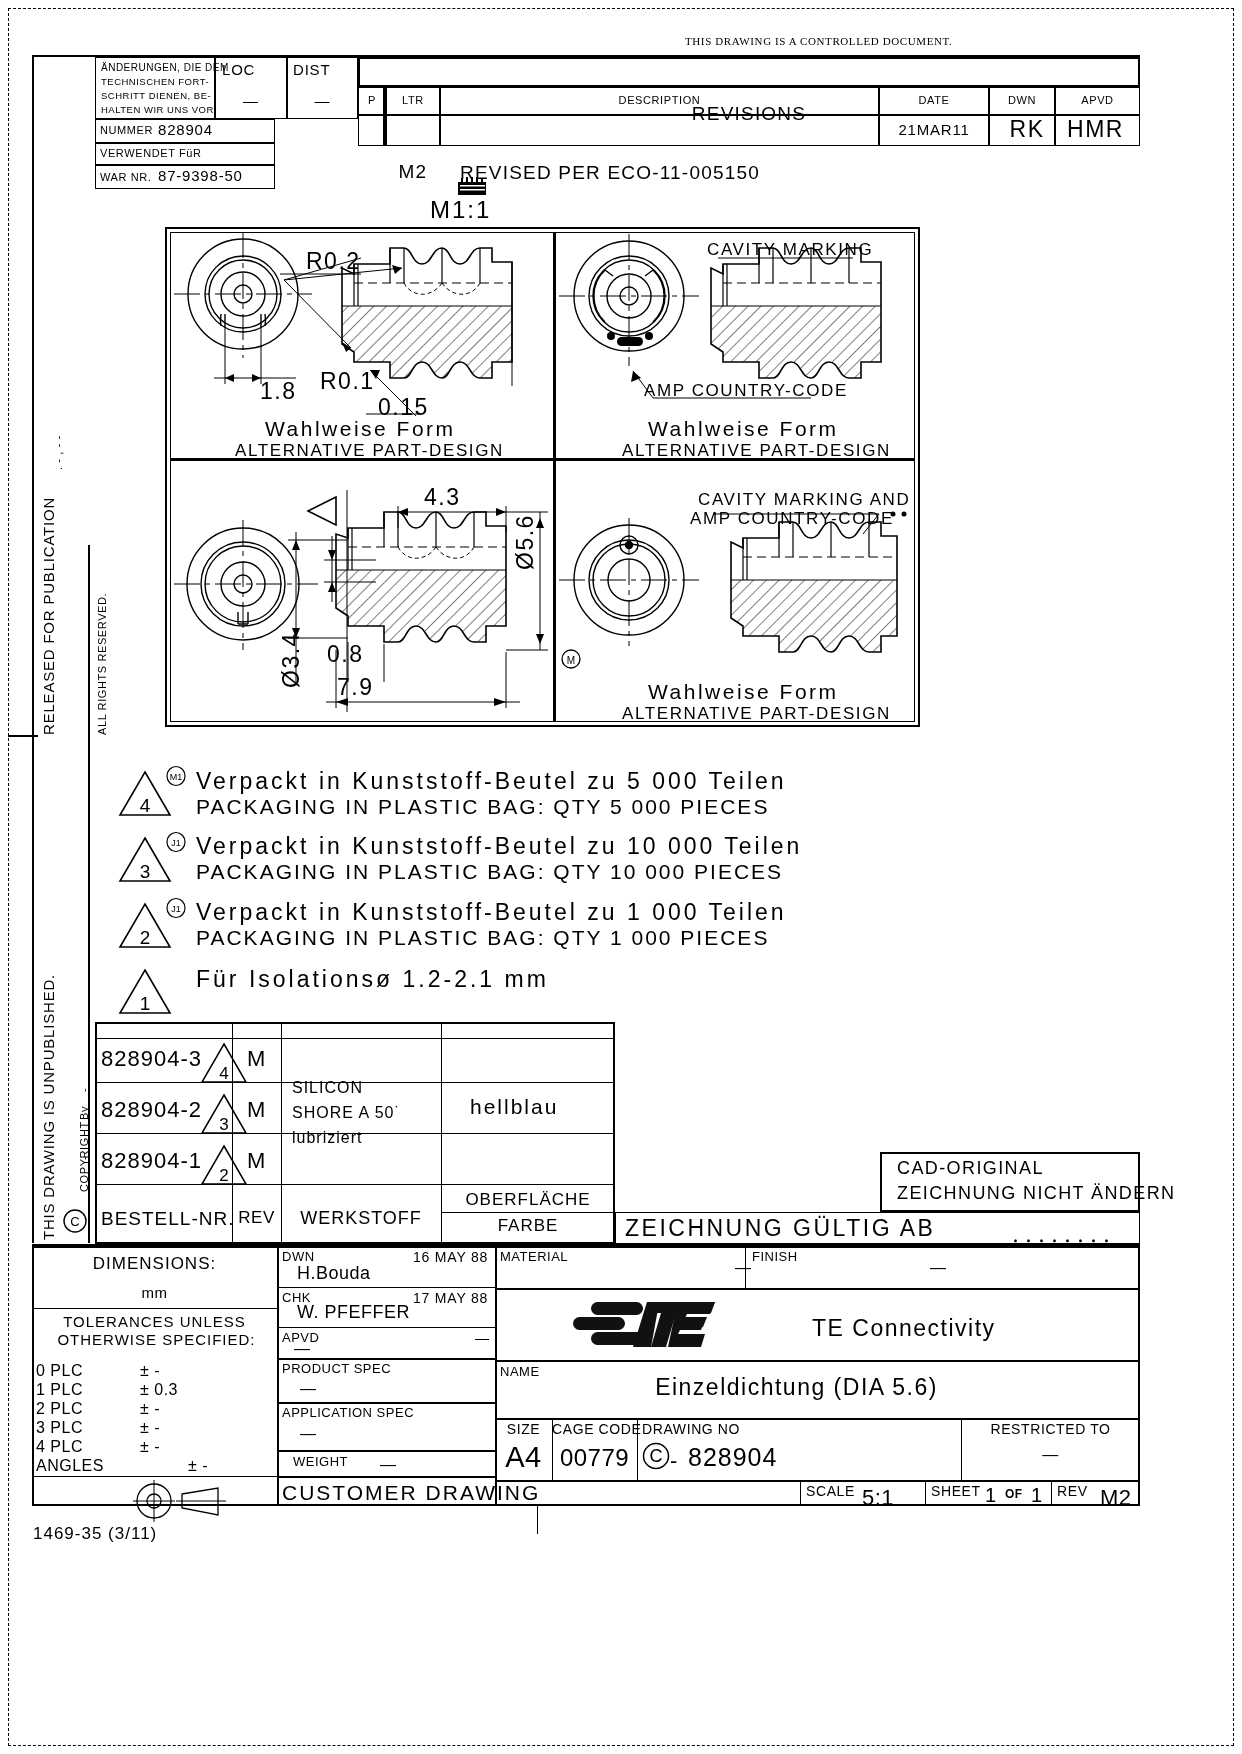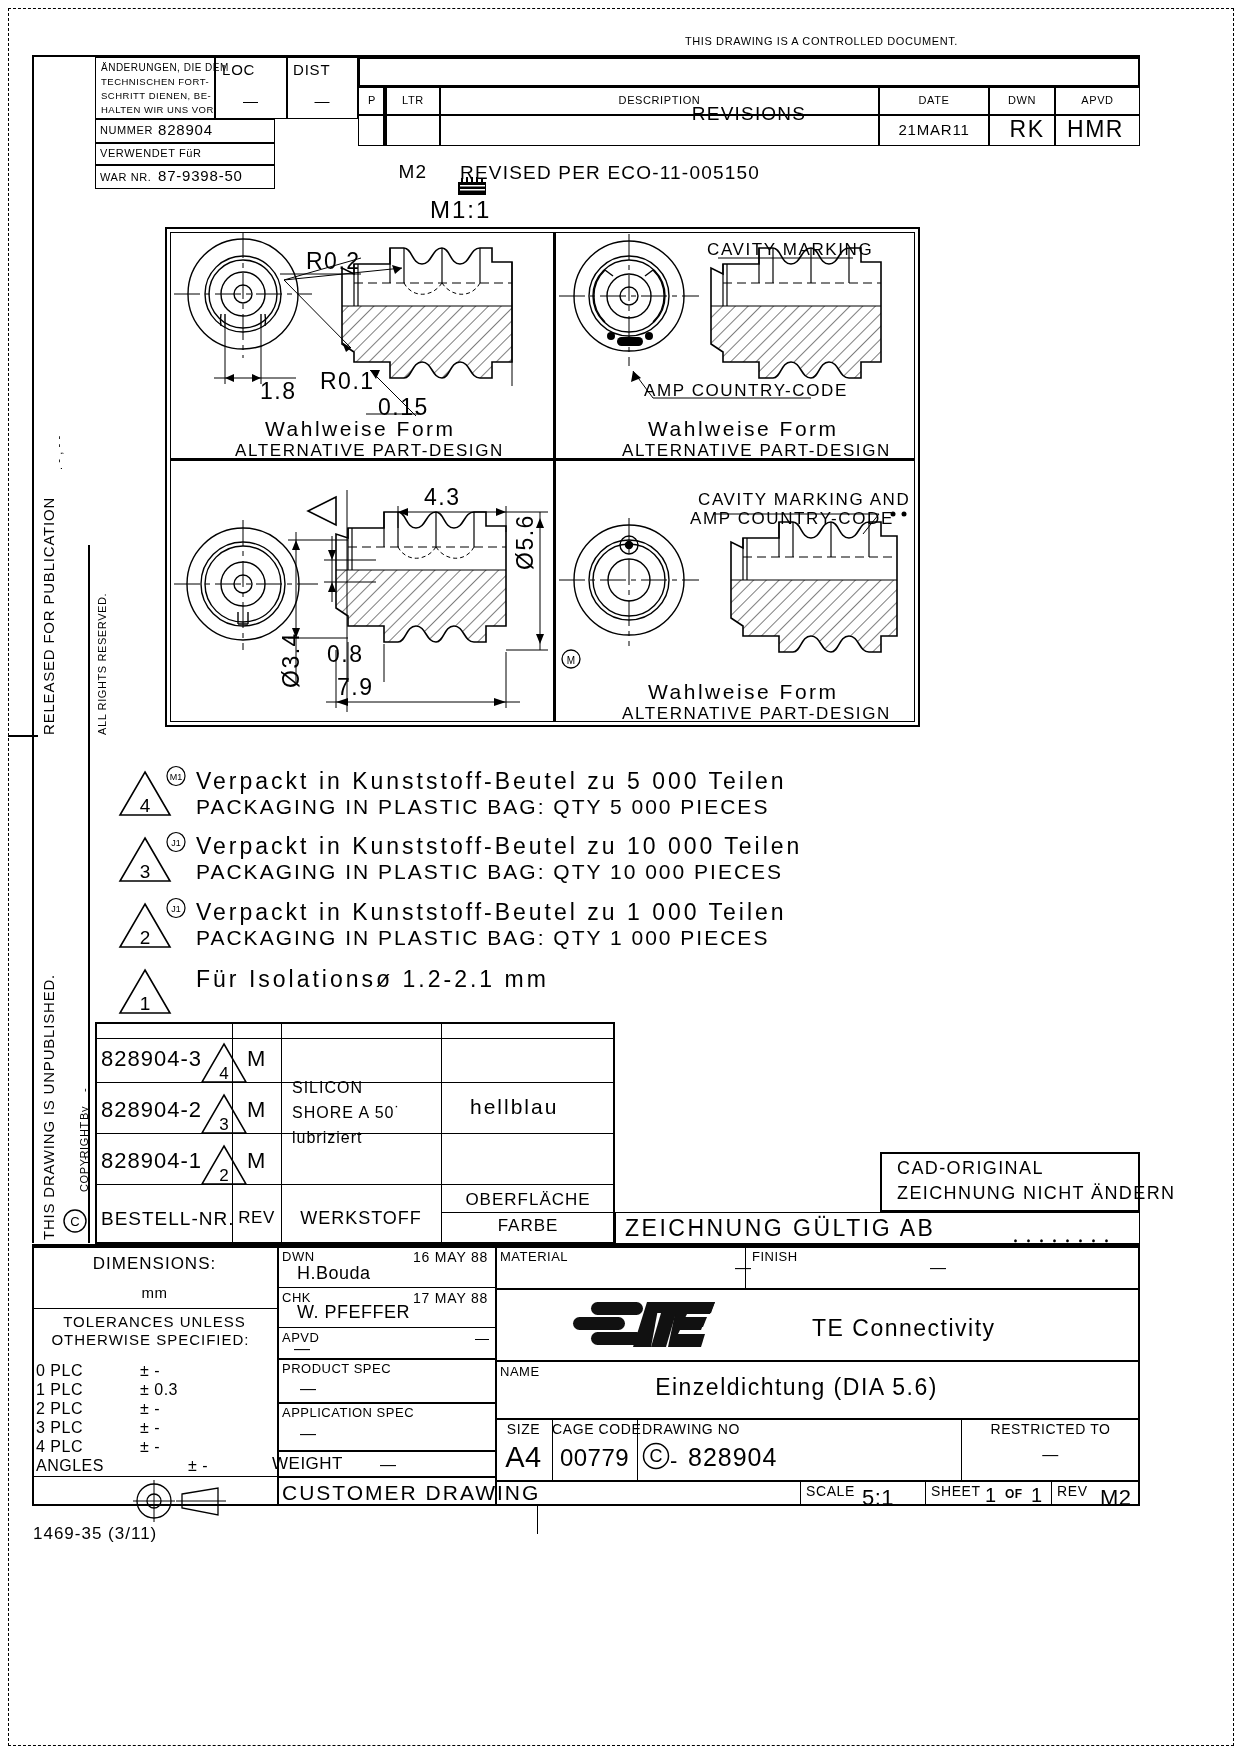--- a/index.html
+++ b/index.html
@@ -25,21 +25,21 @@
   .small{font-size:11px;letter-spacing:0.6px;}
   .mid{font-size:15px;letter-spacing:0.8px;}
   .big{font-size:19px;letter-spacing:1.2px;margin-top:43px;}
   .xbig{font-size:23px;letter-spacing:1.5px;}
 </style>
 </head>
 <body>
 
 <div id="outer-dash"></div>
 
-<div class="txt small" style="left:685px;top:35px;">THIS DRAWING IS A CONTROLLED DOCUMENT.</div>
+<div class="txt small" style="left:685px;top:35px;font-family:Liberation Serif, serif;">THIS DRAWING IS A CONTROLLED DOCUMENT.</div>
 
 <div class="ln v" style="left:32px;top:55px;width:2px;height:1188px;"></div>
 <div class="ln h" style="left:8px;top:735px;width:30px;height:2px;"></div>
 <div class="ln v" style="left:88px;top:545px;width:2px;height:698px;"></div>
 
 <div class="txt mid" style="left:40px;top:735px;transform:rotate(-90deg);transform-origin:0 0;">RELEASED FOR PUBLICATION</div>
 <div class="txt small" style="left:96px;top:735px;transform:rotate(-90deg);transform-origin:0 0;">ALL RIGHTS RESERVED.</div>
 <div class="txt mid" style="left:40px;top:1240px;transform:rotate(-90deg);transform-origin:0 0;">THIS DRAWING IS UNPUBLISHED.</div>
 <div class="txt small" style="left:78px;top:1192px;transform:rotate(-90deg);transform-origin:0 0;">COPYRIGHT</div>
 <div class="txt small" style="left:78px;top:1120px;transform:rotate(-90deg);transform-origin:0 0;">By</div>
@@ -562,21 +562,21 @@
 <div class="txt" style="left:1010px;top:1218px;font-size:22px;letter-spacing:2px;">․․․․․․․․</div>
 
 <div class="ln h2" style="left:32px;top:1244px;width:1108px;height:2px;"></div>
 <div class="box2" style="left:32px;top:1246px;width:1108px;height:260px;"></div>
 
 <div class="ln v2" style="left:277px;top:1246px;height:260px;"></div>
 <div class="txt ctr" style="left:32px;top:1254px;width:245px;font-size:17px;letter-spacing:1px;">DIMENSIONS:</div>
 <div class="txt ctr" style="left:32px;top:1284px;width:245px;font-size:15px;">mm</div>
 <div class="ln h" style="left:32px;top:1308px;width:245px;"></div>
 <div class="txt ctr" style="left:32px;top:1313px;width:245px;font-size:15px;letter-spacing:1px;">TOLERANCES UNLESS</div>
-<div class="txt ctr" style="left:26px;top:1331px;width:249px;font-size:15px;letter-spacing:1px;">OTHERWISE SPECIFIED:</div>
+<div class="txt ctr" style="left:32px;top:1331px;width:249px;font-size:15px;letter-spacing:1px;">OTHERWISE SPECIFIED:</div>
 
 <div class="txt" style="left:36px;top:1362px;font-size:16px;">0 PLC</div>
 <div class="txt" style="left:140px;top:1362px;font-size:16px;">± -</div>
 <div class="txt" style="left:36px;top:1381px;font-size:16px;">1 PLC</div>
 <div class="txt" style="left:140px;top:1381px;font-size:16px;">± 0.3</div>
 <div class="txt" style="left:36px;top:1400px;font-size:16px;">2 PLC</div>
 <div class="txt" style="left:140px;top:1400px;font-size:16px;">± -</div>
 <div class="txt" style="left:36px;top:1419px;font-size:16px;">3 PLC</div>
 <div class="txt" style="left:140px;top:1419px;font-size:16px;">± -</div>
 <div class="txt" style="left:36px;top:1438px;font-size:16px;">4 PLC</div>
@@ -608,21 +608,21 @@
 <div class="txt" style="left:282px;top:1330px;font-size:13px;letter-spacing:0.5px;">APVD</div>
 <div class="txt" style="left:294px;top:1340px;font-size:16px;">—</div>
 <div class="txt" style="left:475px;top:1330px;font-size:14px;">—</div>
 <div class="ln h2" style="left:277px;top:1358px;width:218px;height:2px;"></div>
 <div class="txt" style="left:282px;top:1361px;font-size:13px;letter-spacing:0.5px;">PRODUCT SPEC</div>
 <div class="txt" style="left:300px;top:1380px;font-size:16px;">—</div>
 <div class="ln h2" style="left:277px;top:1402px;width:218px;height:2px;"></div>
 <div class="txt" style="left:282px;top:1405px;font-size:13px;letter-spacing:0.5px;">APPLICATION SPEC</div>
 <div class="txt" style="left:300px;top:1425px;font-size:16px;">—</div>
 <div class="ln h2" style="left:277px;top:1450px;width:218px;height:2px;"></div>
-<div class="txt" style="left:272px;top:1454px;font-size:17px;letter-spacing:0.5px;">WEIGHT</div>
+<div class="txt" style="left:293px;top:1454px;font-size:13px;letter-spacing:0.5px;">WEIGHT</div>
 <div class="txt" style="left:380px;top:1456px;font-size:16px;">—</div>
 <div class="ln h2" style="left:277px;top:1476px;width:218px;height:2px;"></div>
 <div class="txt" style="left:282px;top:1481px;font-size:21px;letter-spacing:2px;">CUSTOMER DRAWING</div>
 
 <div class="txt" style="left:500px;top:1249px;font-size:13px;letter-spacing:0.5px;">MATERIAL</div>
 <div class="txt" style="left:735px;top:1259px;font-size:16px;">—</div>
 <div class="ln v" style="left:745px;top:1246px;height:42px;"></div>
 <div class="txt" style="left:752px;top:1249px;font-size:13px;letter-spacing:0.5px;">FINISH</div>
 <div class="txt" style="left:930px;top:1259px;font-size:16px;">—</div>
 <div class="ln h2" style="left:495px;top:1288px;width:645px;height:2px;"></div>

